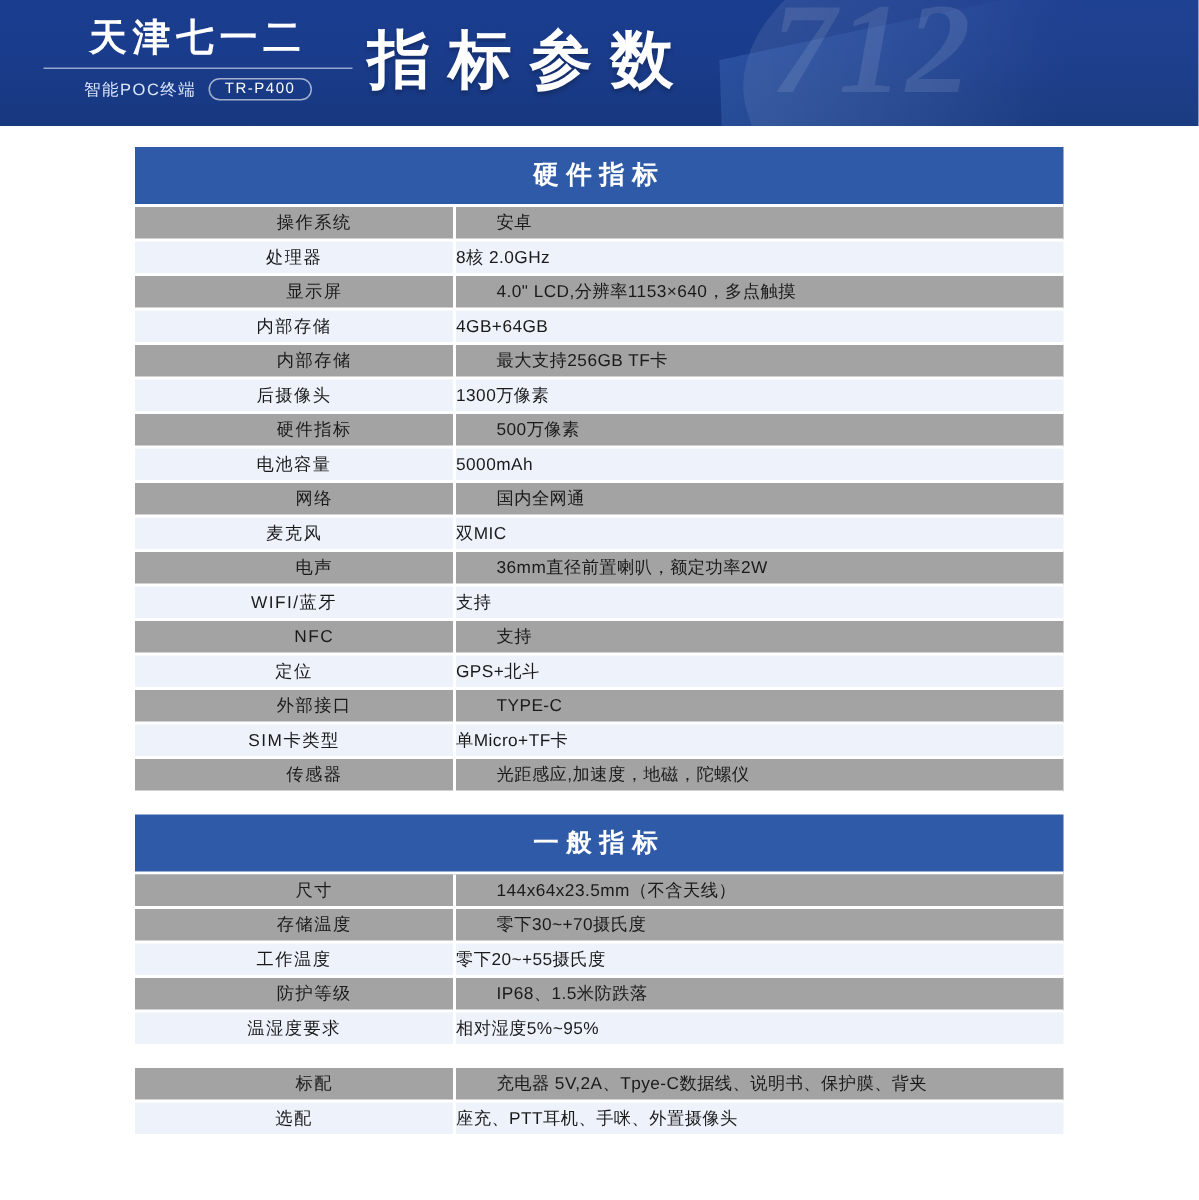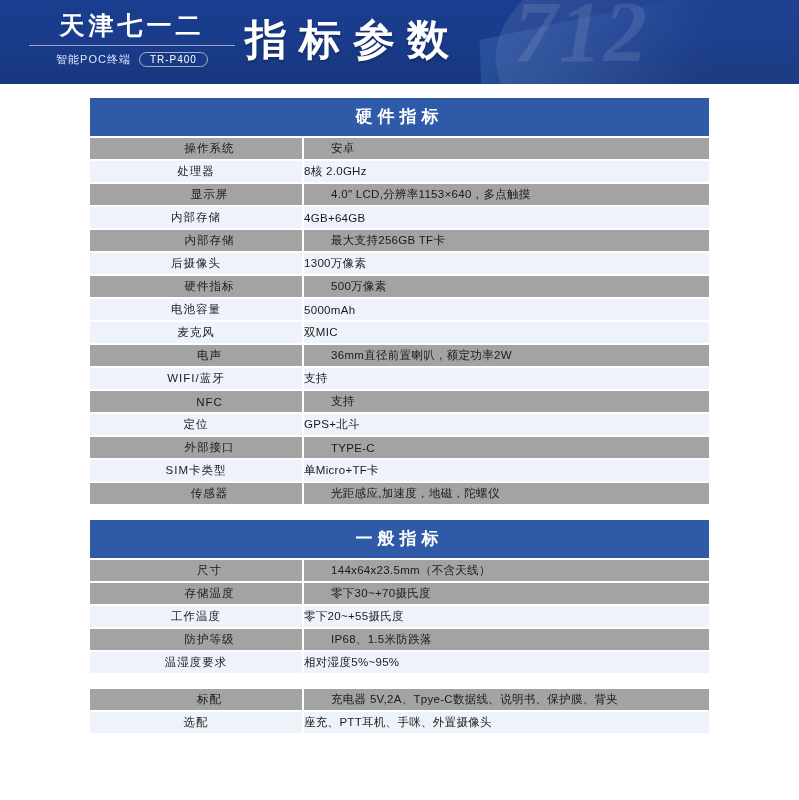--- a/index.html
+++ b/index.html
@@ -214,20 +214,24 @@
               <td class="value">1300万像素</td>
             </tr>
           <tr class="odd">
               <td class="label">硬件指标</td>
               <td class="value">500万像素</td>
             </tr>
           <tr class="even">
               <td class="label">电池容量</td>
               <td class="value">5000mAh</td>
             </tr>
+          <tr class="odd">
+              <td class="label">网络</td>
+              <td class="value">国内全网通</td>
+            </tr>
           <tr class="even">
               <td class="label">麦克风</td>
               <td class="value">双MIC</td>
             </tr>
           <tr class="odd">
               <td class="label">电声</td>
               <td class="value">36mm直径前置喇叭，额定功率2W</td>
             </tr>
           <tr class="even">
               <td class="label">WIFI/蓝牙</td>

